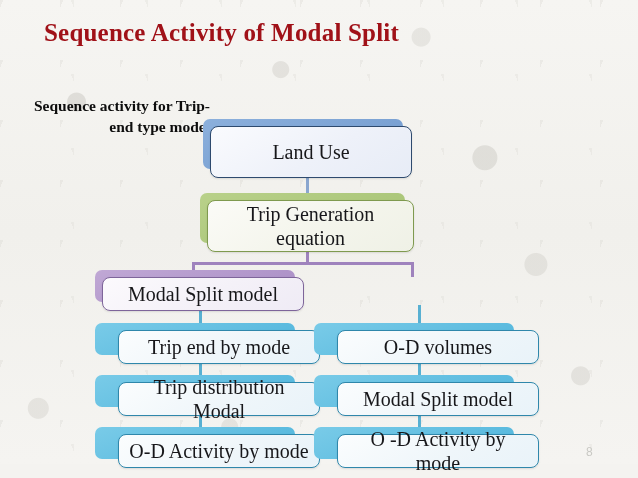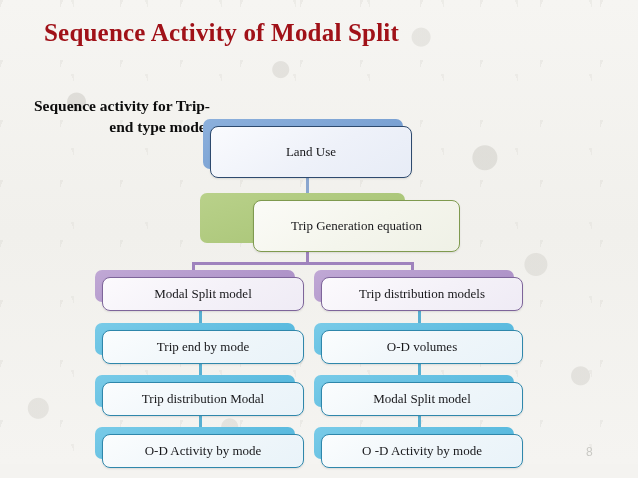--- a/index.html
+++ b/index.html
@@ -102,39 +102,39 @@
     height: 100%;
     border-radius: 8px;
     border: 1.4px solid #2f3d52;
     background: linear-gradient(150deg, #fbfbfd 0%, #f2f3f8 52%, #eceef5 100%);
     display: flex;
     align-items: center;
     justify-content: center;
     box-shadow: 0 1px 2px rgba(0,0,0,0.10);
   }
   .node .label {
-    font-size: 13px;
+    font-size: 20px;
     color: #17171a;
     text-align: center;
     line-height: 1.2;
     padding: 0 8px;
   }
 
   
   .c-blue   .plate { background: linear-gradient(160deg, #8cb0dc 0%, #6f98cd 100%); }
   .c-blue   .face  { border-color: #2e4a6e; background: linear-gradient(150deg,#fafbfe 0%,#eef1f9 55%,#e7ecf6 100%); }
 
   .c-green  .plate { background: linear-gradient(160deg, #b9d18a 0%, #a4c171 100%); }
-  .c-green  .face  { border-color: #7f9a4f; background: linear-gradient(150deg,#fbfbf7 0%,#f4f5ec 55%,#eff1e6 100%); margin-left: 46px; }
+  .c-green  .face  { border-color: #7f9a4f; background: linear-gradient(150deg,#fbfbf7 0%,#f4f5ec 55%,#eff1e6 100%); }
 
   .c-purple .plate { background: linear-gradient(160deg, #c0a8d5 0%, #a88cc4 100%); }
   .c-purple .face  { border-color: #7e659a; background: linear-gradient(150deg,#fcfafd 0%,#f4f1f8 55%,#efebf5 100%); }
 
   .c-cyan   .plate { background: linear-gradient(160deg, #79cbe8 0%, #4fb4db 100%); }
-  .c-cyan   .face  { border-color: #2f87ab; background: linear-gradient(150deg,#fbfdfe 0%,#eff6fa 55%,#e9f3f9 100%); }
+  .c-cyan   .face  { border-color: #2f87ab; background: linear-gradient(150deg,#fbfdfe 0%,#eff6fa 55%,#e9f3f9 100%); margin-left: 16px; }
 
   
   #page-number {
     position: absolute;
     left: 586px;
     top: 445px;
     font-size: 12px;
     color: #c9c9c4;
     font-family: "Liberation Sans", sans-serif;
   }
@@ -202,26 +202,20 @@
     </div>
   </div>
 
   <div class="node c-cyan" style="left:95px; top:427px; width:200px; height:32px;">
     <div class="plate"></div>
     <div class="face">
       <span class="label">O-D Activity by mode</span>
     </div>
   </div>
 
-  <div class="node c-purple" style="left:314px; top:270px; width:200px; height:32px;">
-    <div class="plate"></div>
-    <div class="face">
-      <span class="label">Trip distribution models</span>
-    </div>
-  </div>
 
   <div class="node c-cyan" style="left:314px; top:323px; width:200px; height:32px;">
     <div class="plate"></div>
     <div class="face">
       <span class="label">O-D volumes</span>
     </div>
   </div>
 
   <div class="node c-cyan" style="left:314px; top:375px; width:200px; height:32px;">
     <div class="plate"></div>

